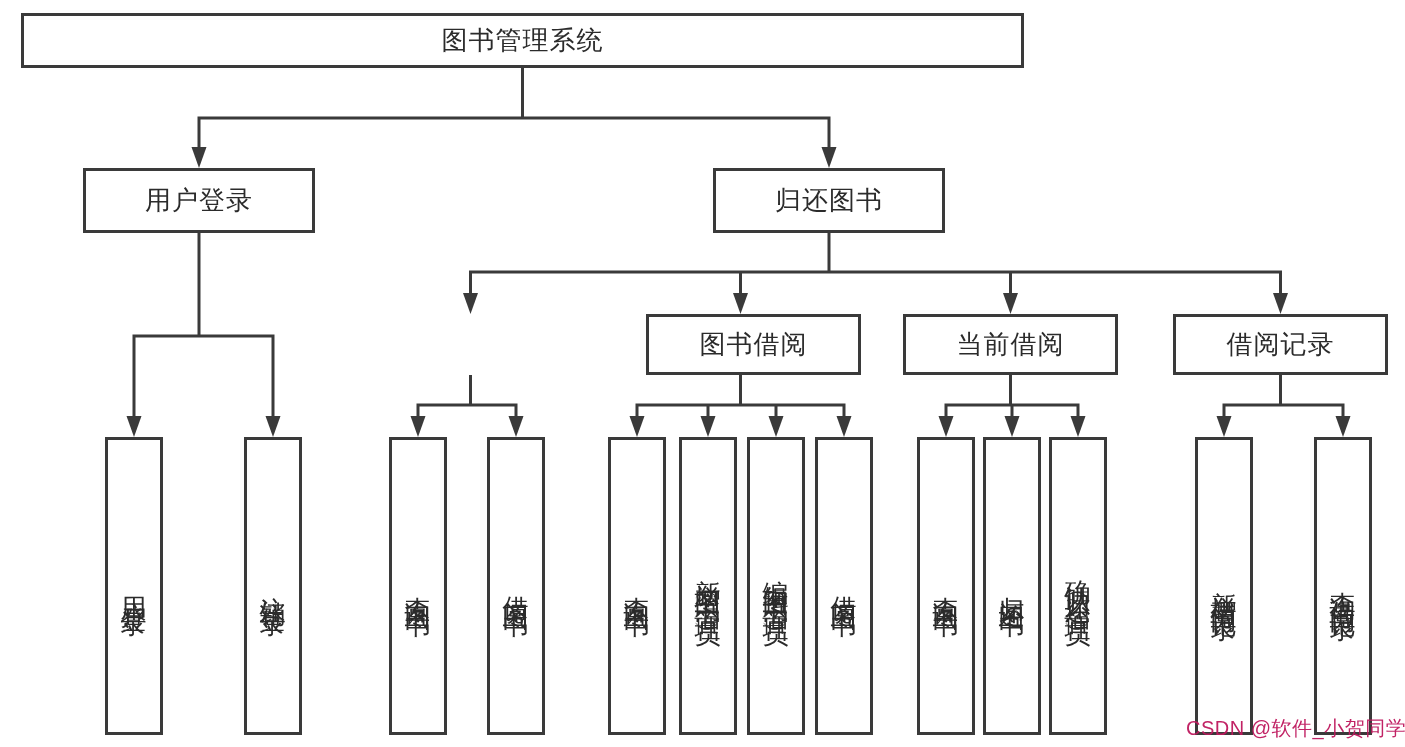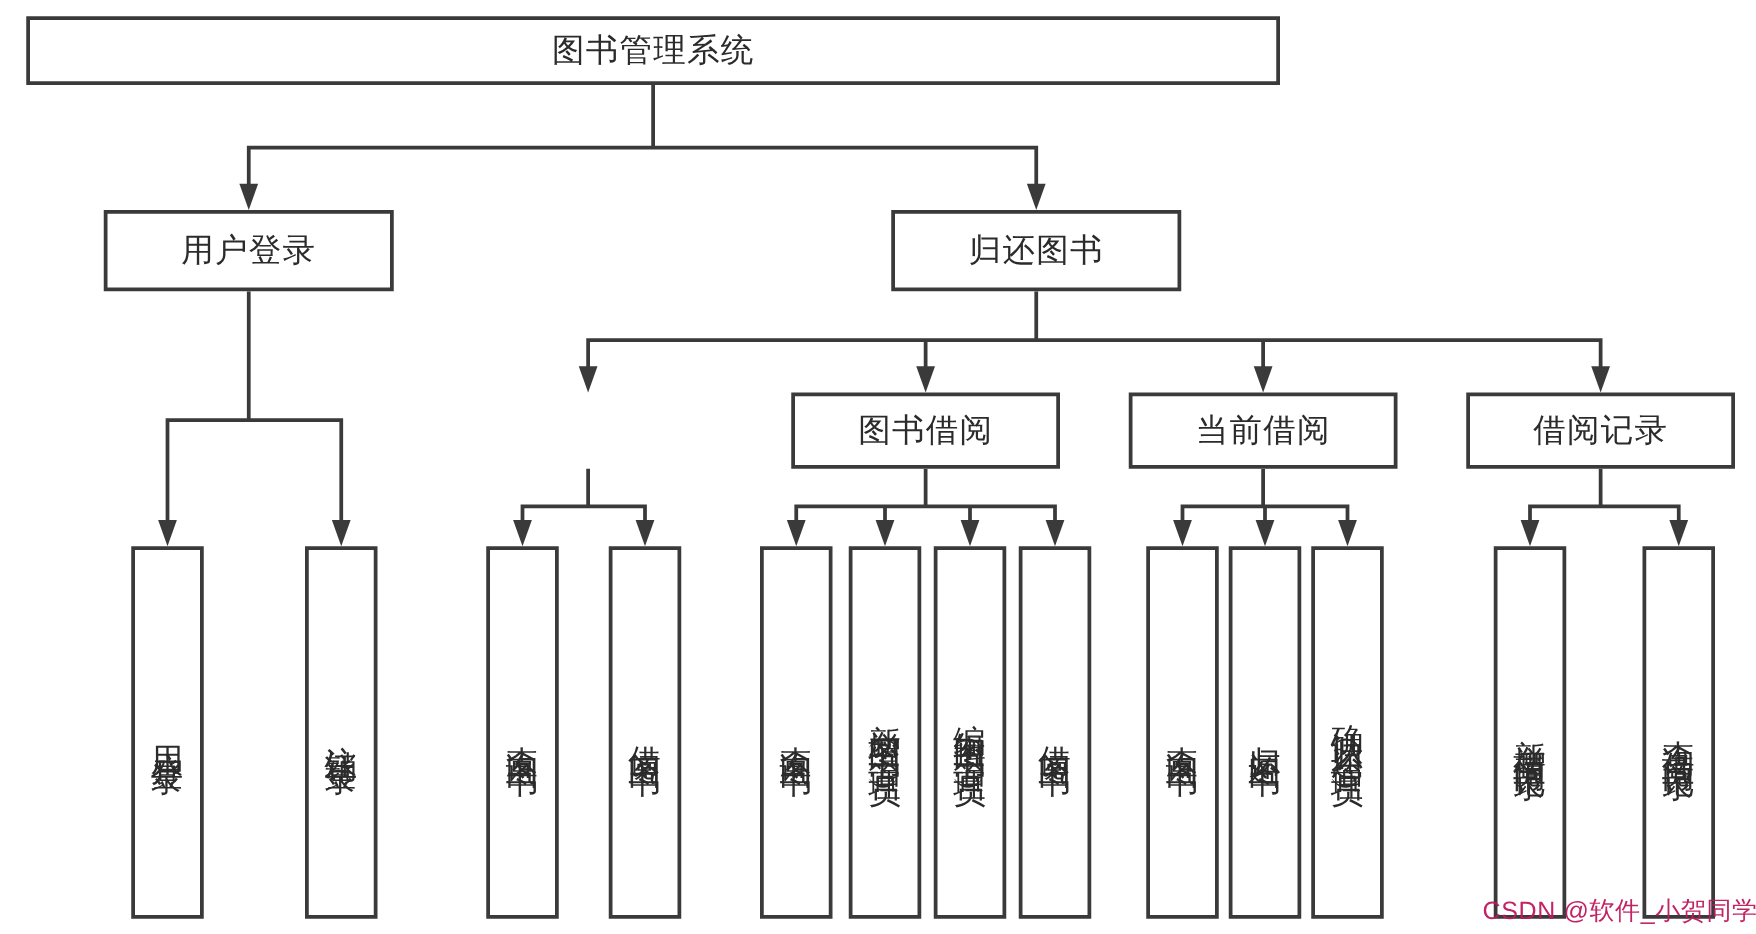--- a/index.html
+++ b/index.html
@@ -29,21 +29,21 @@
     letter-spacing: 1px;
     white-space: nowrap;
     color: #2b2b2b;
   }
   .root  { left: 21px;  top: 13px;  width: 1003px; height: 55px; }
   .l2    { top: 168px; width: 232px; height: 65px; }
   .l2.user-login { left: 83px; }
   .l2.book-mgmt  { left: 713px; }
   .l3    { top: 314px; width: 215px; height: 61px; }
   .l3.new-book   { left: 363px; }
-  .l3.borrowing  { left: 633px; }
+  .l3.borrowing  { left: 646px; }
   .l3.current    { left: 903px; }
   .l3.records    { left: 1173px; }
 
   .leaf {
     position: absolute;
     box-sizing: border-box;
     top: 437px;
     width: 58px; height: 298px;
     border: 3px solid #3a3a3a;
     background: #ffffff;

